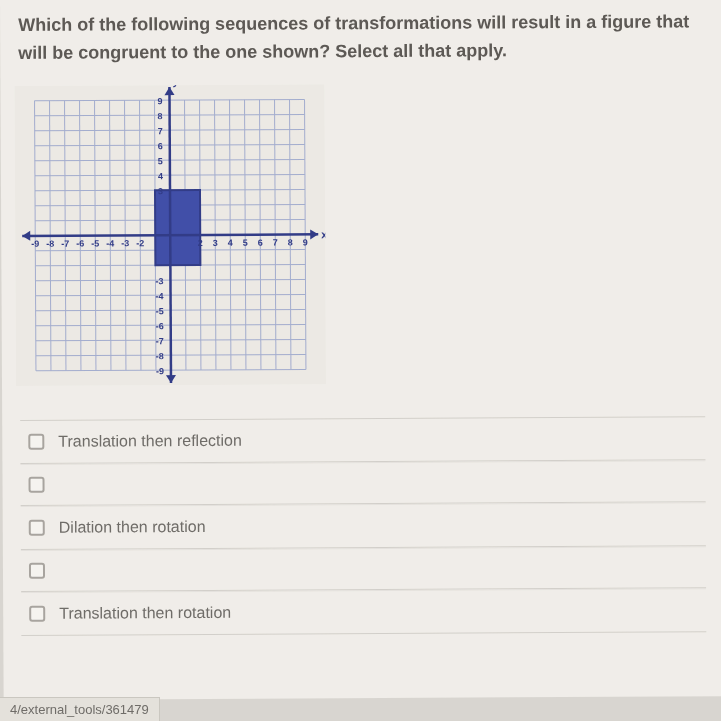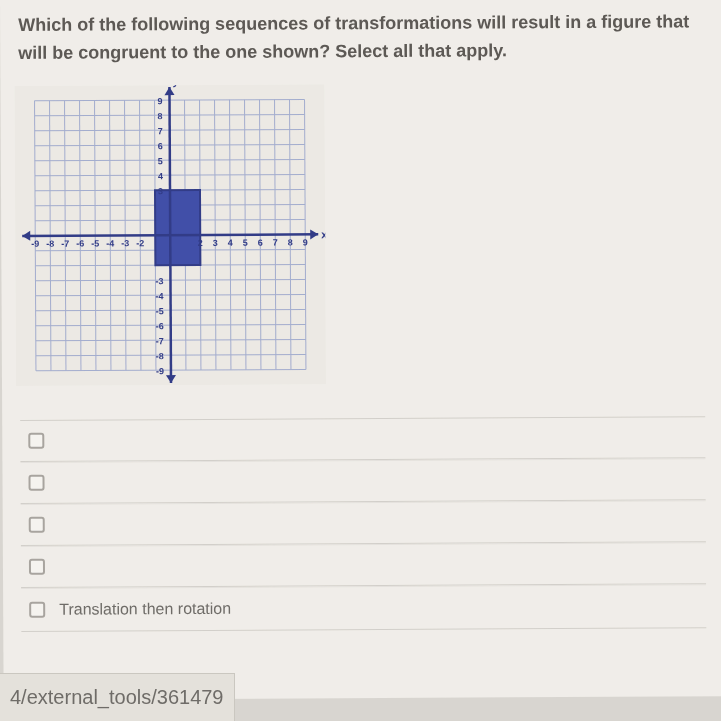--- a/index.html
+++ b/index.html
@@ -57,22 +57,22 @@
       font-weight: 500;
     }
     .url-bar {
       position: absolute;
       bottom: 0;
       left: 0;
       background: #e8e5de;
       border: 1px solid #ccc9c2;
       border-bottom: none;
       border-left: none;
-      padding: 12px 10px;
-      font-size: 20px;
+      padding: 4px 10px;
+      font-size: 13px;
       color: #6b6864;
     }
   </style>
 </head>
 <body>
 
 <div class="page">
 
   <div class="question-text">Which of the following sequences of transformations will result in a figure that will be congruent to the one shown? Select all that apply.</div>
 
@@ -173,26 +173,28 @@
 
         <text x="151" y="4" font-family="Arial" font-size="11" font-weight="bold" fill="#2a3585">x</text>
         <text x="3" y="-150" font-family="Arial" font-size="11" font-weight="bold" fill="#2a3585">y</text>
       </g>
     </svg>
   </div>
 
   <div class="answers">
     <div class="answer-row">
       <div class="checkbox"></div>
-    </div>
-    <div class="answer-row">
-      <div class="checkbox"></div>
-    </div>
-    <div class="answer-row">
-      <div class="checkbox"></div>
+      <div class="answer-label">Translation then reflection</div>
+    </div>
+    <div class="answer-row">
+      <div class="checkbox"></div>
+    </div>
+    <div class="answer-row">
+      <div class="checkbox"></div>
+      <div class="answer-label">Dilation then rotation</div>
     </div>
     <div class="answer-row">
       <div class="checkbox"></div>
     </div>
     <div class="answer-row">
       <div class="checkbox"></div>
       <div class="answer-label">Translation then rotation</div>
     </div>
   </div>
 

